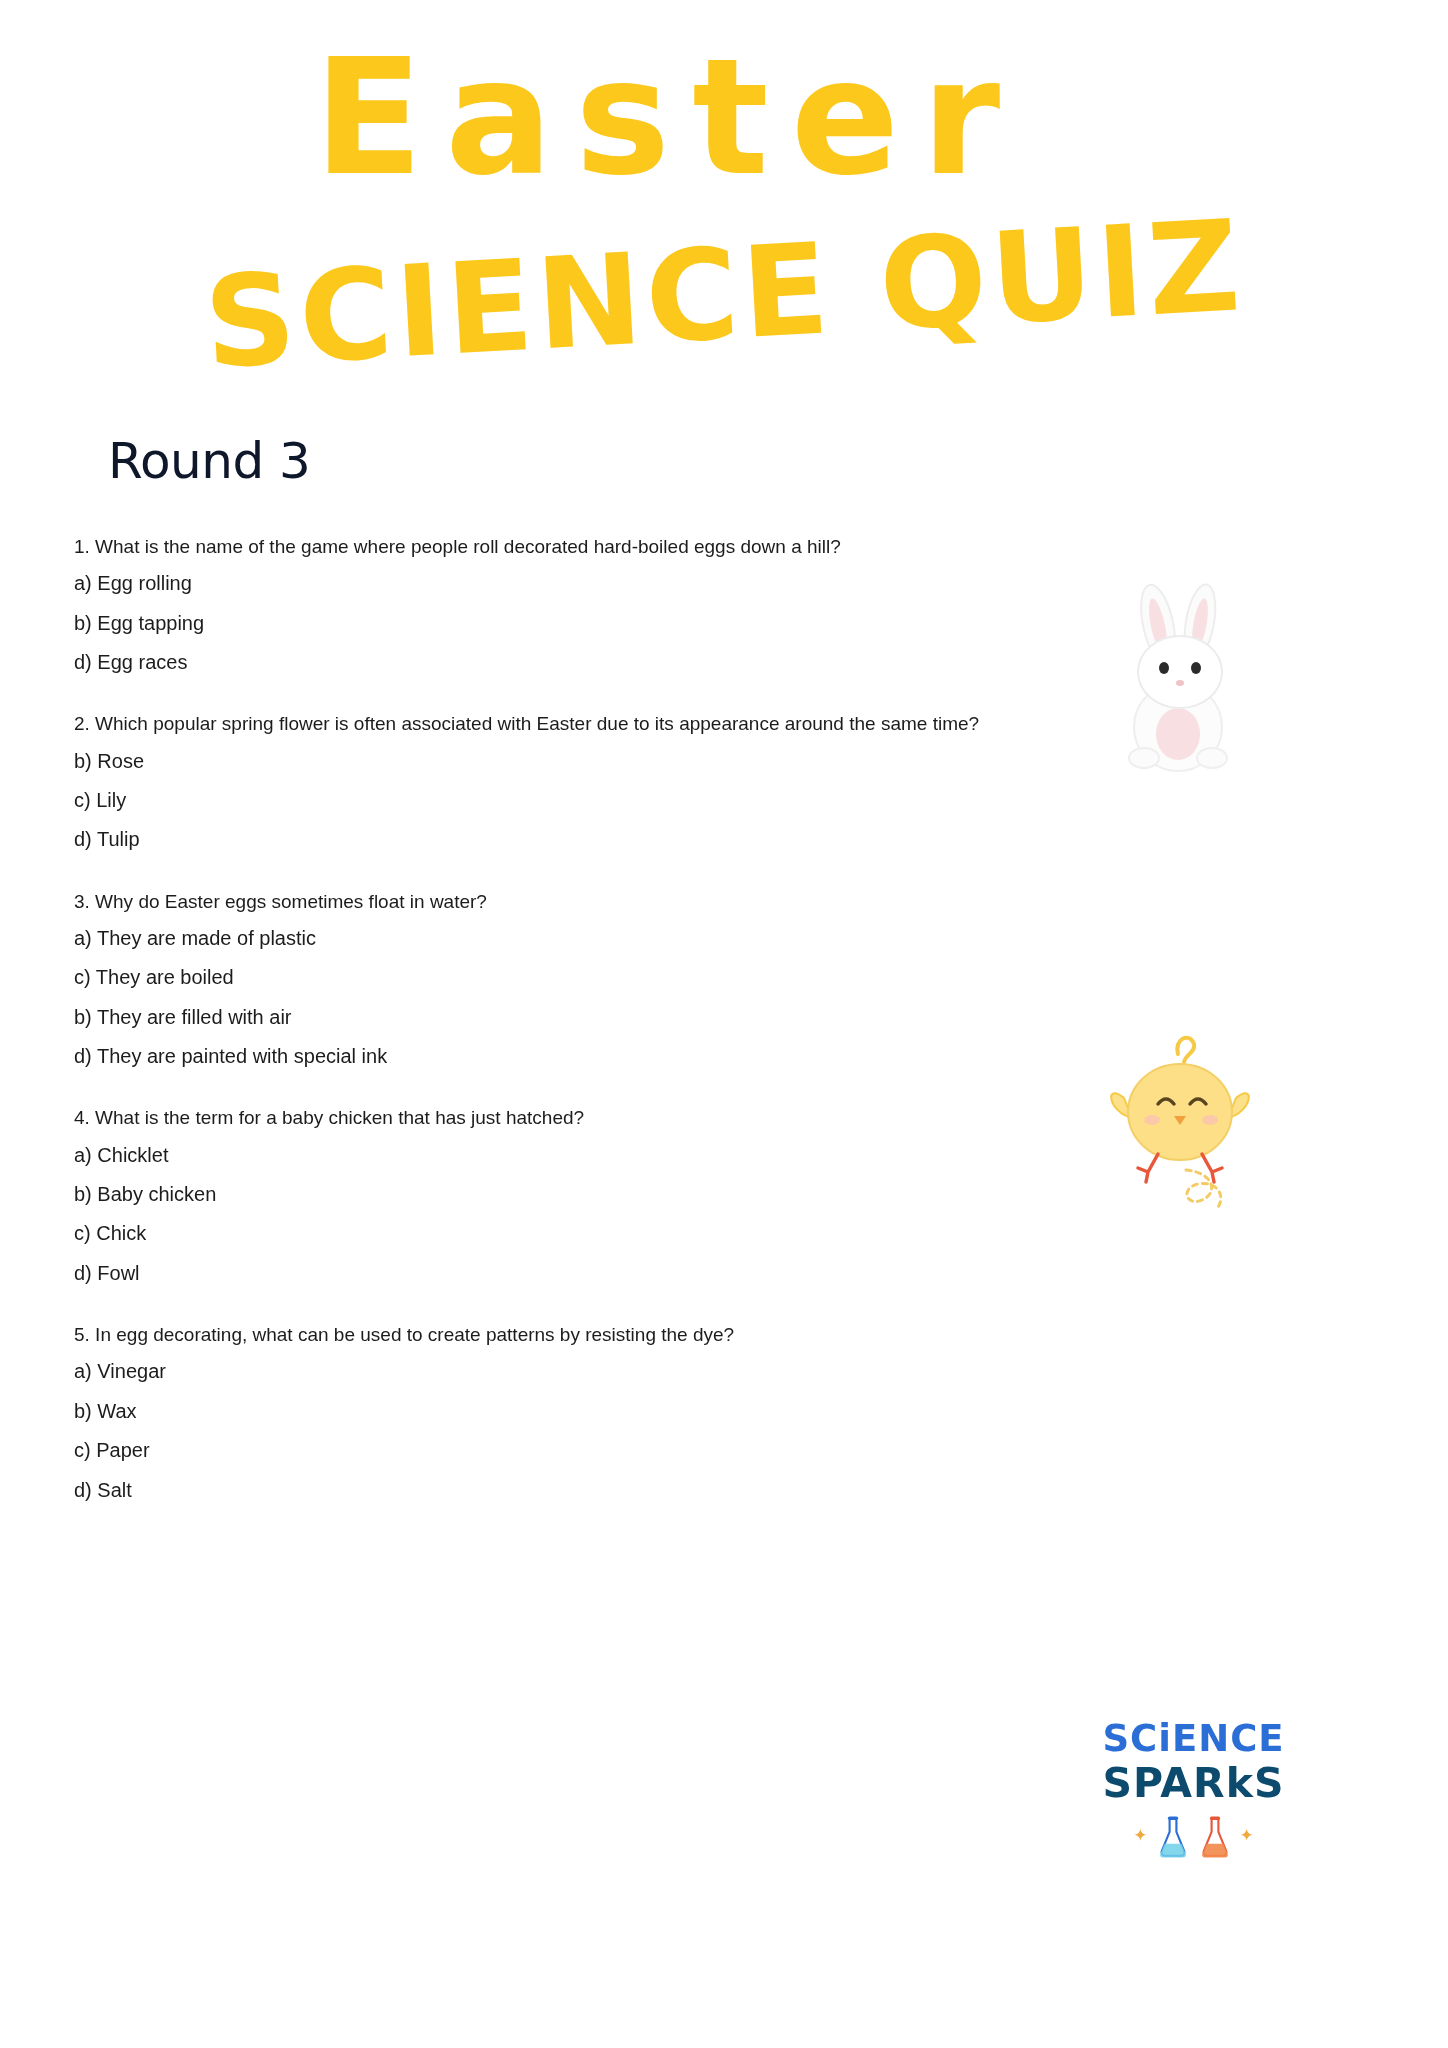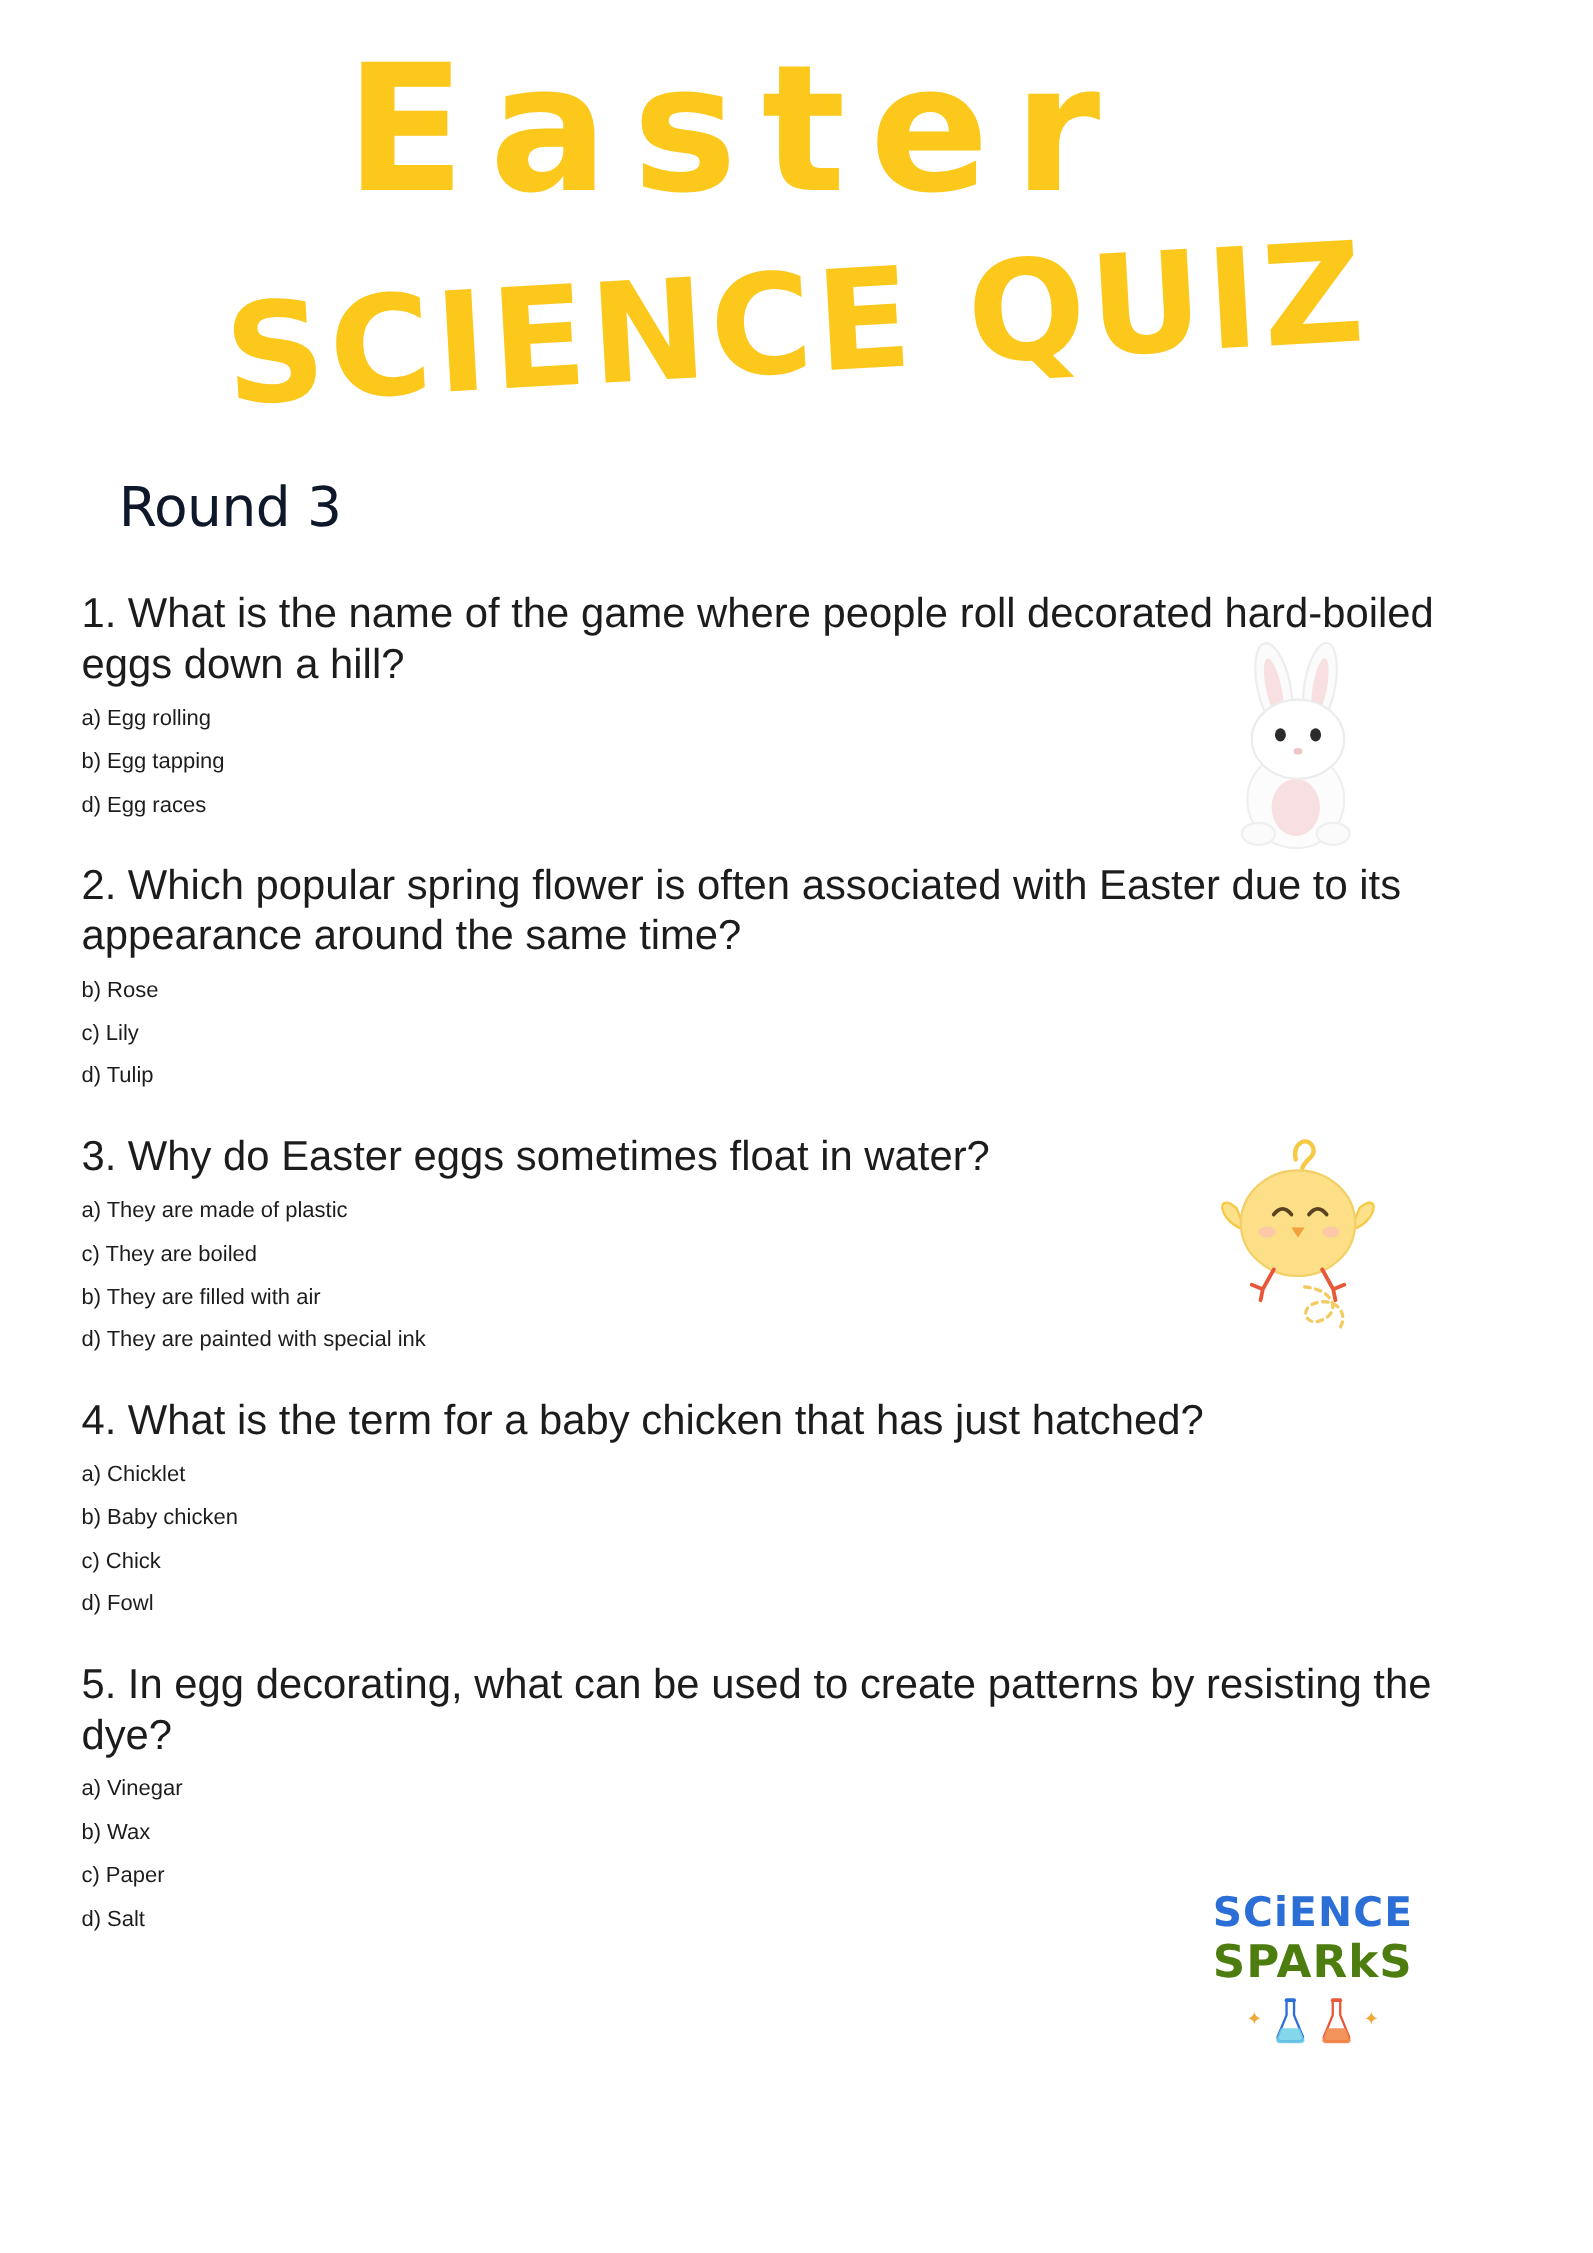--- a/index.html
+++ b/index.html
@@ -75,21 +75,21 @@
     font-size: 29.5px;
     line-height: 1.12;
     color: #1c1c1c;
   }
 
   .question-block {
     margin-bottom: 36px;
   }
 
   .question-text {
-    font-size: 38px;
+    font-size: 19px;
     line-height: 1.22;
     margin-bottom: 4px;
     max-width: 1270px;
   }
 
   .option {
     font-size: 20px;
     line-height: 1.37;
     white-space: nowrap;
     margin-top: 12px;
@@ -125,21 +125,21 @@
     font-size: 37px;
     letter-spacing: 1px;
     color: #2b6fd6;
     line-height: 1;
   }
   .logo-sparks {
     font-family: "DejaVu Sans", sans-serif;
     font-weight: 700;
     font-size: 41px;
     letter-spacing: 1px;
-    color: #4d7c0f;
+    color: #0c4a6e;
     line-height: 1;
     margin-top: 6px;
   }
   .logo-flasks {
     margin-top: 10px;
     display: flex;
     justify-content: center;
     align-items: flex-end;
     gap: 8px;
   }

